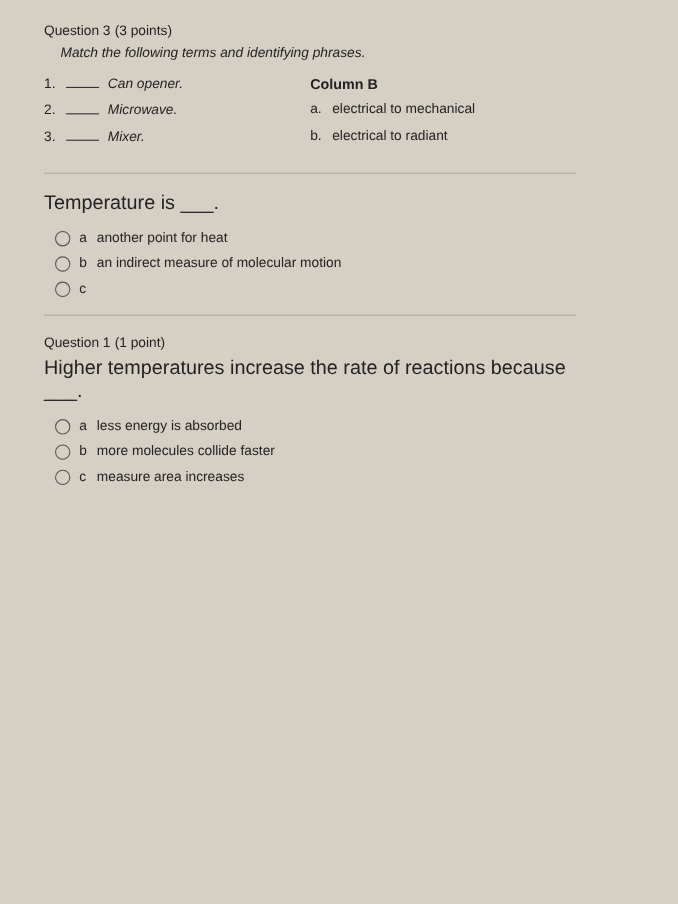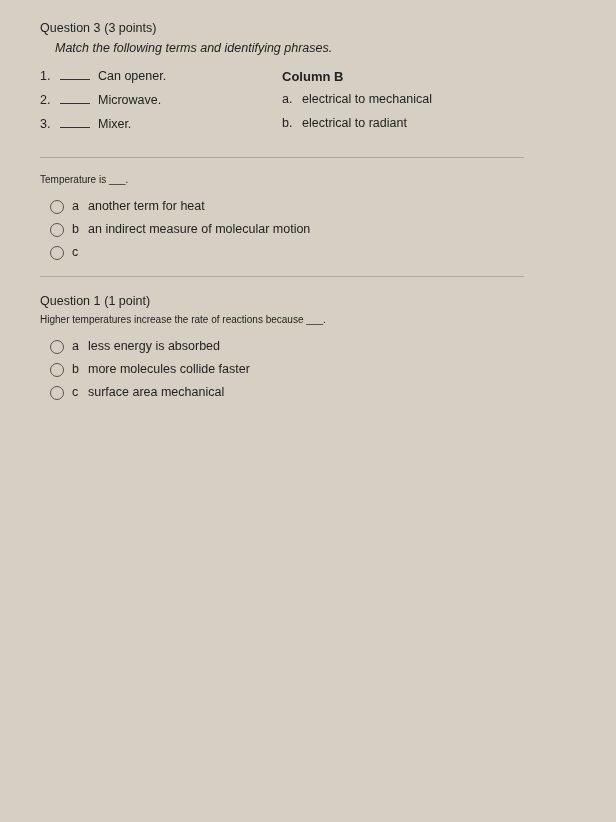--- a/index.html
+++ b/index.html
@@ -80,20 +80,21 @@
     .match-line {
       width: 30px;
       border-bottom: 1px solid #333;
       margin-right: 8px;
       margin-top: 10px;
       flex-shrink: 0;
     }
 
     .match-item-text {
       flex: 1;
+      font-style: italic;
     }
 
     .col-b-row {
       display: flex;
       align-items: flex-start;
       margin-bottom: 10px;
       font-size: 12.5px;
     }
 
     .col-b-letter {
@@ -101,21 +102,21 @@
       flex-shrink: 0;
     }
 
     .divider {
       border: none;
       border-top: 1px solid #b0a898;
       margin: 16px 0;
     }
 
     .question-text {
-      font-size: 10px;
+      font-size: 18px;
       margin-bottom: 14px;
     }
 
     .options-list {
       list-style: none;
       margin-left: 10px;
     }
 
     .option-item {
       display: flex;
@@ -201,21 +202,21 @@
 
   <div class="question-block">
     <div class="question-text">
       <span>Temperature is ___.</span>
     </div>
 
     <ul class="options-list">
       <li class="option-item">
         <span class="radio-btn"></span>
         <span class="option-letter">a</span>
-        <span class="option-text">another term for heat</span>
+        <span class="option-text">another point for heat</span>
       </li>
       <li class="option-item">
         <span class="radio-btn"></span>
         <span class="option-letter">b</span>
         <span class="option-text">an indirect measure of molecular motion</span>
       </li>
       <li class="option-item">
         <span class="radio-btn"></span>
         <span class="option-letter">c</span>
       </li>
@@ -240,18 +241,18 @@
         <span class="option-text">less energy is absorbed</span>
       </li>
       <li class="option-item">
         <span class="radio-btn"></span>
         <span class="option-letter">b</span>
         <span class="option-text">more molecules collide faster</span>
       </li>
       <li class="option-item">
         <span class="radio-btn"></span>
         <span class="option-letter">c</span>
-        <span class="option-text">surface area mechanical</span>
+        <span class="option-text">measure area increases</span>
       </li>
     </ul>
   </div>
 
 </div>
 
 </body></html>

